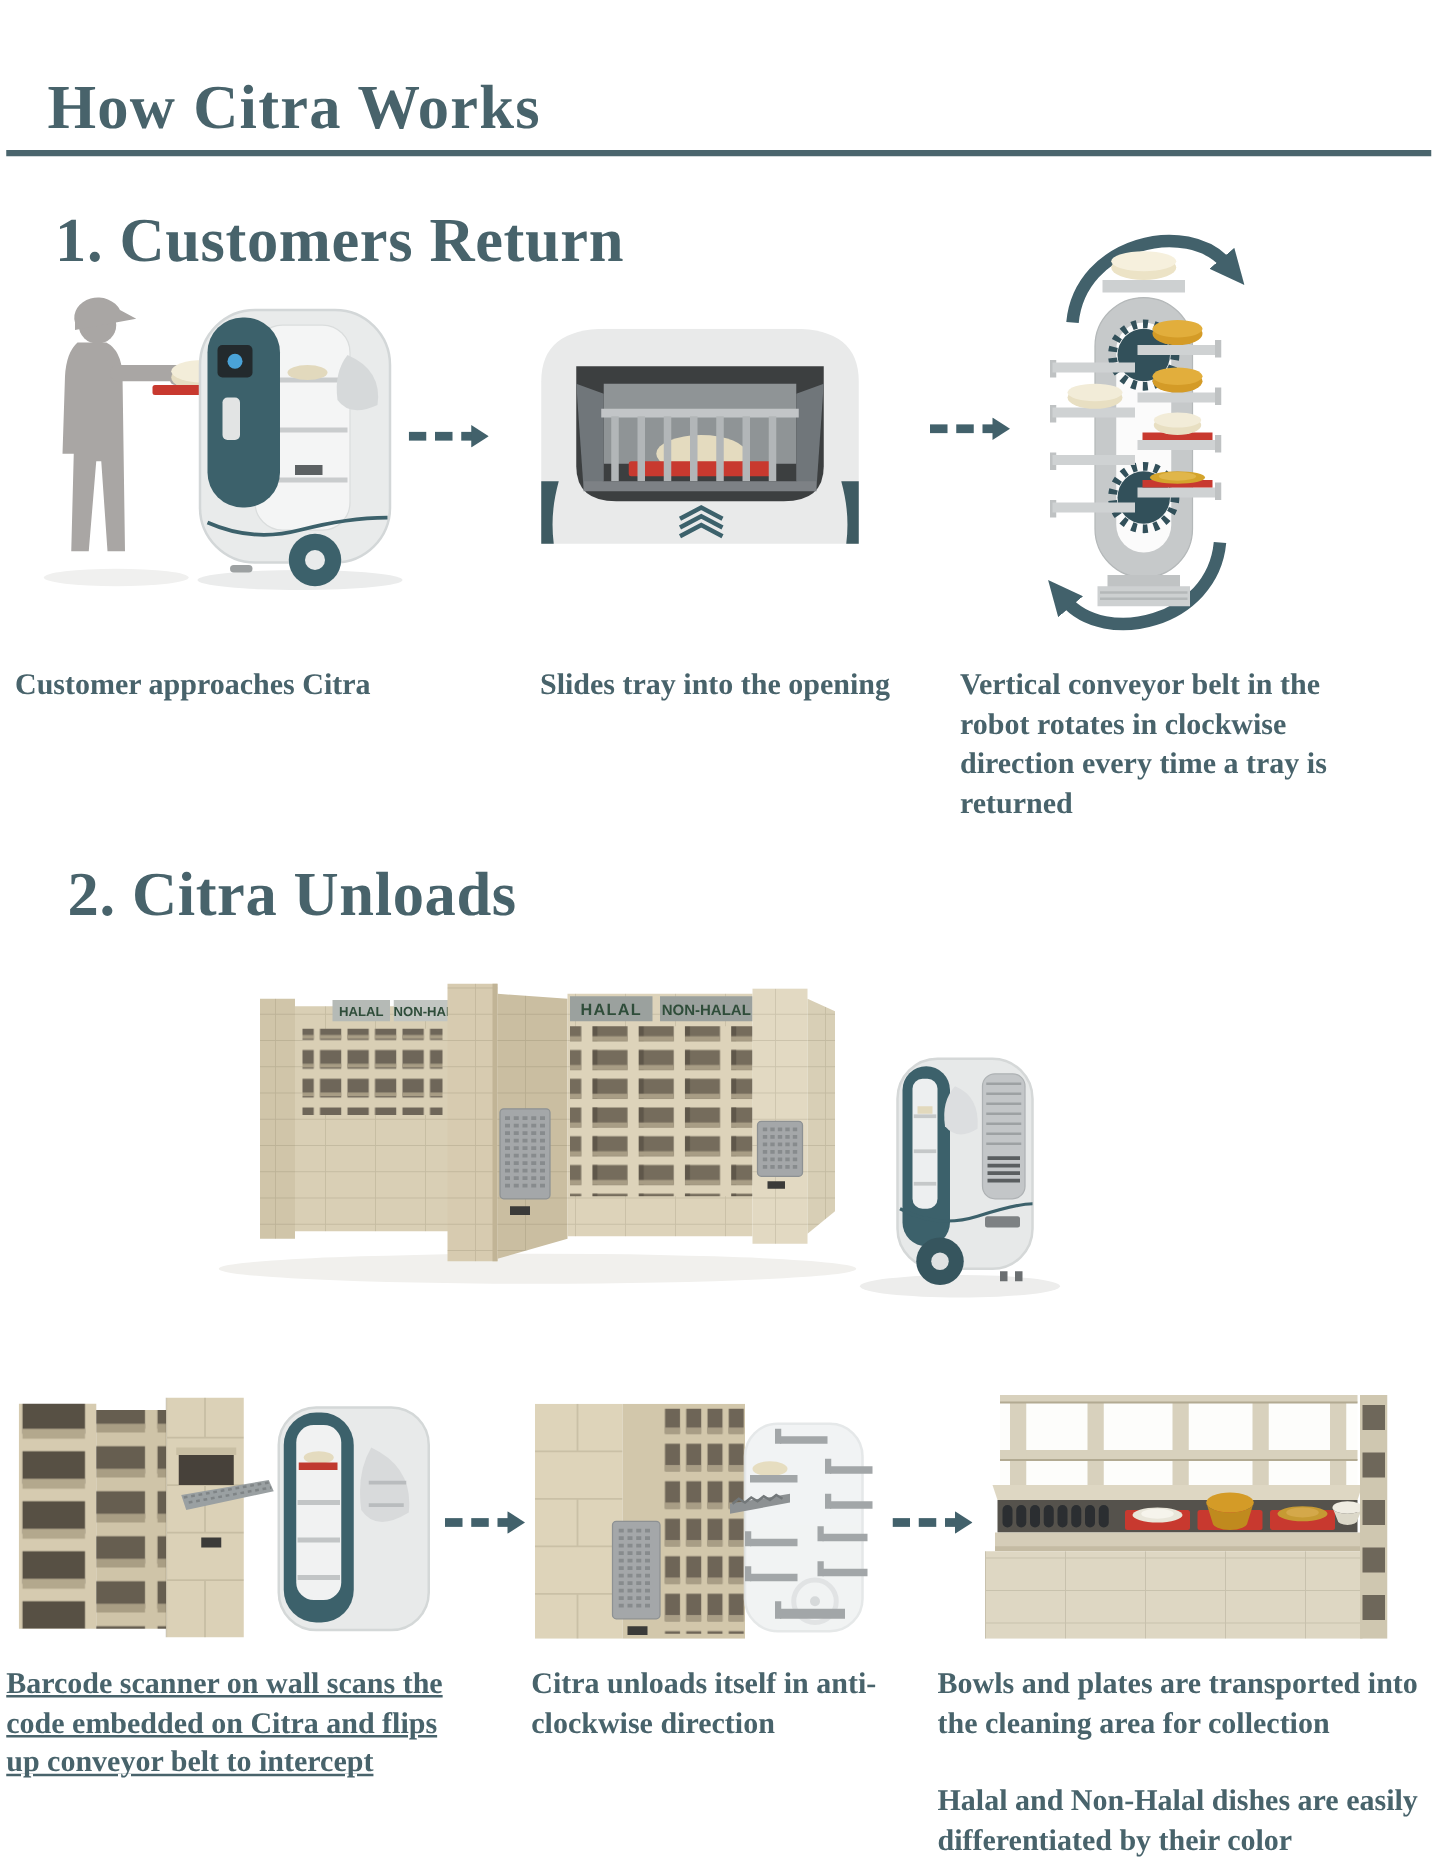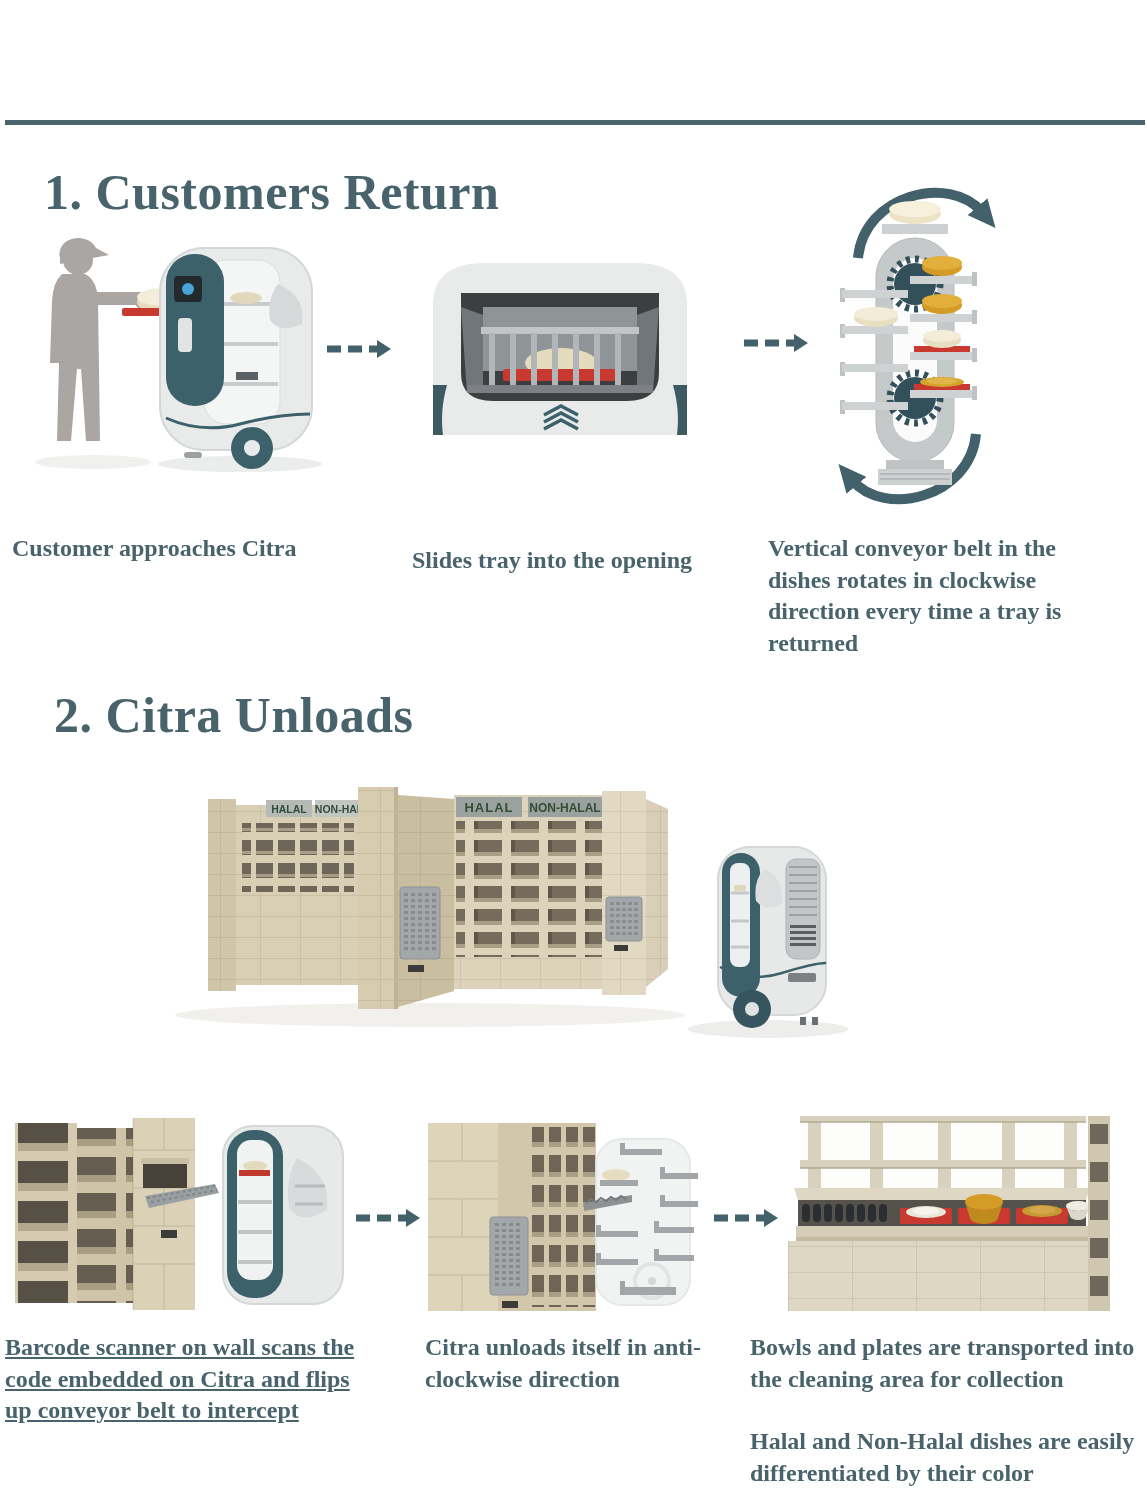--- a/index.html
+++ b/index.html
@@ -8,21 +8,21 @@
     font-family:"Liberation Serif", serif;color:#48636b;
   }
   .abs{position:absolute;}
   .title{left:38px;top:56px;font-size:50px;font-weight:bold;letter-spacing:1px;}
   .rule{left:5px;top:120px;width:1140px;height:5px;background:#4a656d;}
   .sec-heading{font-size:50px;font-weight:bold;letter-spacing:0.5px;}
   .h-sec1{left:44px;top:163px;}
   .h-sec2{left:54px;top:686px;}
   .cap{font-size:24px;font-weight:bold;line-height:1.32;}
   .cap1{left:12px;top:533px;width:330px;}
-  .cap2{left:412px;top:533px;width:312px;margin-top:12px;}
+  .cap2{left:432px;top:533px;width:312px;}
   .cap3{left:768px;top:533px;width:300px;}
   .capm{left:0px;top:1038px;width:1147px;text-align:center;}
   .cap4{left:5px;top:1332px;width:352px;text-decoration:underline;}
   .cap5{left:425px;top:1332px;width:300px;}
   .cap6{left:750px;top:1332px;width:400px;}
   .cap6 .para + .para{margin-top:31px;}
   .fig1{left:8px;top:222px;}
   .fig2{left:425px;top:263px;}
   .fig3{left:838px;top:172px;}
   .figm{left:100px;top:769px;}
@@ -32,20 +32,21 @@
   .ar1{left:327px;top:340px;}
   .ar2{left:744px;top:334px;}
   .ar3{left:356px;top:1209px;}
   .ar4{left:714px;top:1209px;}
 </style>
 </head>
 <body>
 
 <div class="page">
 
+  <div class="abs title">How Citra Works</div>
   <div class="abs rule"></div>
 
   <div class="abs sec-heading h-sec1">1. Customers Return</div>
 
   <div class="abs fig1">
     <svg width="315" height="256" viewBox="0 0 315 256">
       <ellipse cx="85" cy="240" rx="58" ry="7" fill="#f0f0ef"></ellipse>
       <ellipse cx="232" cy="242" rx="82" ry="8" fill="#ebecec"></ellipse>
       <g fill="#a9a6a4">
         <circle cx="70" cy="38" r="15"></circle>
@@ -184,21 +185,21 @@
       <rect x="40" y="297" width="74" height="16" fill="#cdd0d1"></rect>
       <g stroke="#b4b8b9" stroke-width="2">
           <line x1="42" y1="302" x2="112" y2="302"></line>
           <line x1="42" y1="307" x2="112" y2="307"></line>
         </g>
     </svg>
   </div>
 
   <div class="abs cap cap1">Customer approaches Citra</div>
   <div class="abs cap cap2">Slides tray into the opening</div>
-  <div class="abs cap cap3">Vertical conveyor belt in the dishes rotates in clockwise direction every time a tray is returned</div>
+  <div class="abs cap cap3">Vertical conveyor belt in the robot rotates in clockwise direction every time a tray is returned</div>
 
   <div class="abs sec-heading h-sec2">2. Citra Unloads</div>
 
   <div class="abs figm">
     <svg width="950" height="285" viewBox="0 0 950 285">
       <defs>
         <pattern id="mortar" width="40" height="21" patternUnits="userSpaceOnUse">
           <path d="M0,0 H40 M0,0 V21" stroke="rgba(90,80,55,0.16)" stroke-width="1.4" fill="none"></path>
         </pattern>
         <pattern id="cellsMain" width="37" height="23" patternUnits="userSpaceOnUse">

